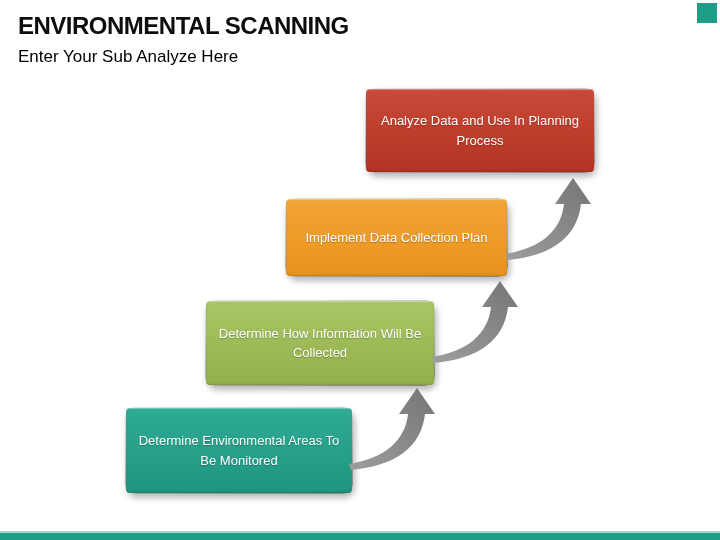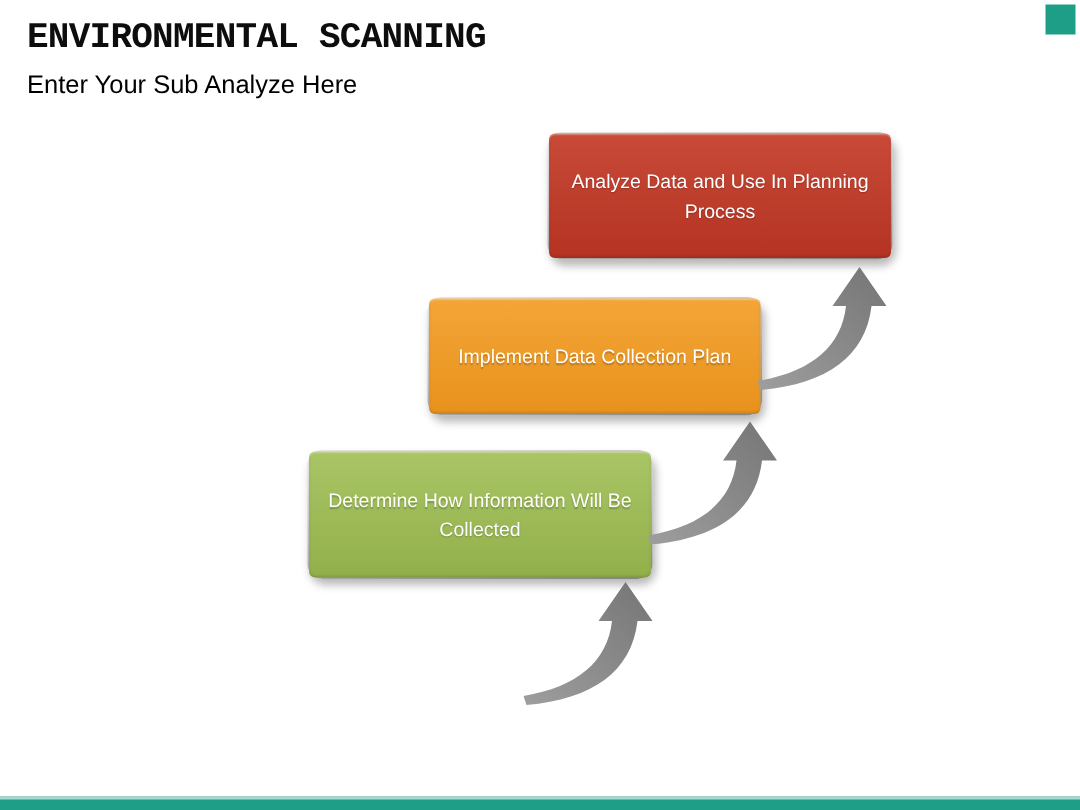--- a/index.html
+++ b/index.html
@@ -13,21 +13,20 @@
     font-family: "Liberation Sans", sans-serif;
   }
   .page-title {
     position: absolute;
     left: 18px;
     top: 12px;
     font-size: 24px;
     font-weight: 700;
     letter-spacing: -0.5px;
     color: #0d0d0d;
-    font-family: Liberation Mono, monospace;
   }
   .sub-headline {
     position: absolute;
     left: 18px;
     top: 47px;
     font-size: 17px;
     font-weight: 400;
     color: #000000;
   }
   .corner-accent {
@@ -96,20 +95,25 @@
 
   <svg class="defs-holder" aria-hidden="true">
     <defs>
       <linearGradient id="arrowGrad" x1="0" y1="1" x2="1" y2="0">
         <stop offset="0" stop-color="#9e9e9e"></stop>
         <stop offset="1" stop-color="#757575"></stop>
       </linearGradient>
     </defs>
   </svg>
 
+  <div class="step-frame step-1" style="--c1: #2fab94; --c2: #1e957f;">
+    <div class="step-inner">
+      <span class="step-label">Determine Environmental Areas To Be Monitored</span>
+    </div>
+  </div>
 
   <div class="step-frame step-3" style="--c1: #f3a537; --c2: #e8921c;">
     <div class="step-inner">
       <span class="step-label">Implement Data Collection Plan</span>
     </div>
   </div>
 
   <div class="step-frame step-2" style="--c1: #a9c566; --c2: #92b04a;">
     <div class="step-inner">
       <span class="step-label">Determine How Information Will Be Collected</span>

